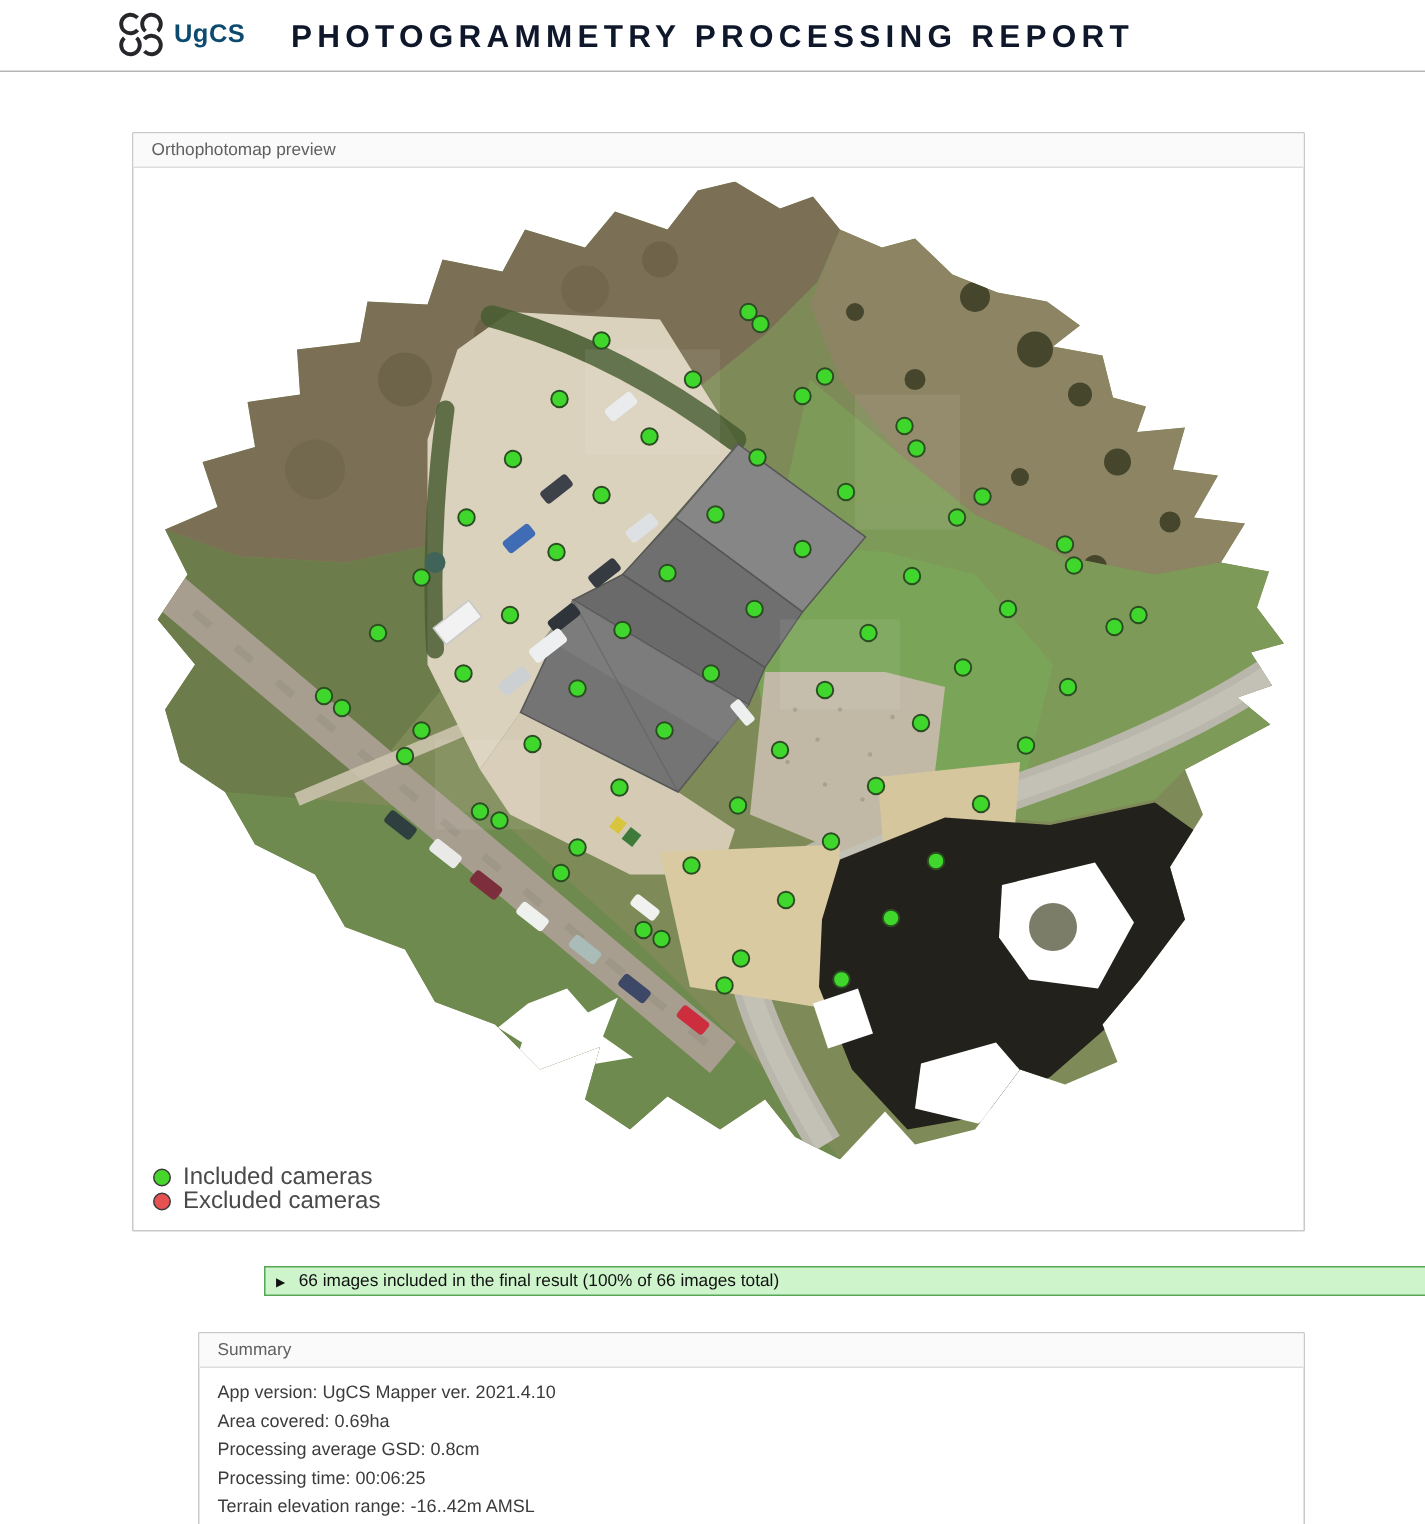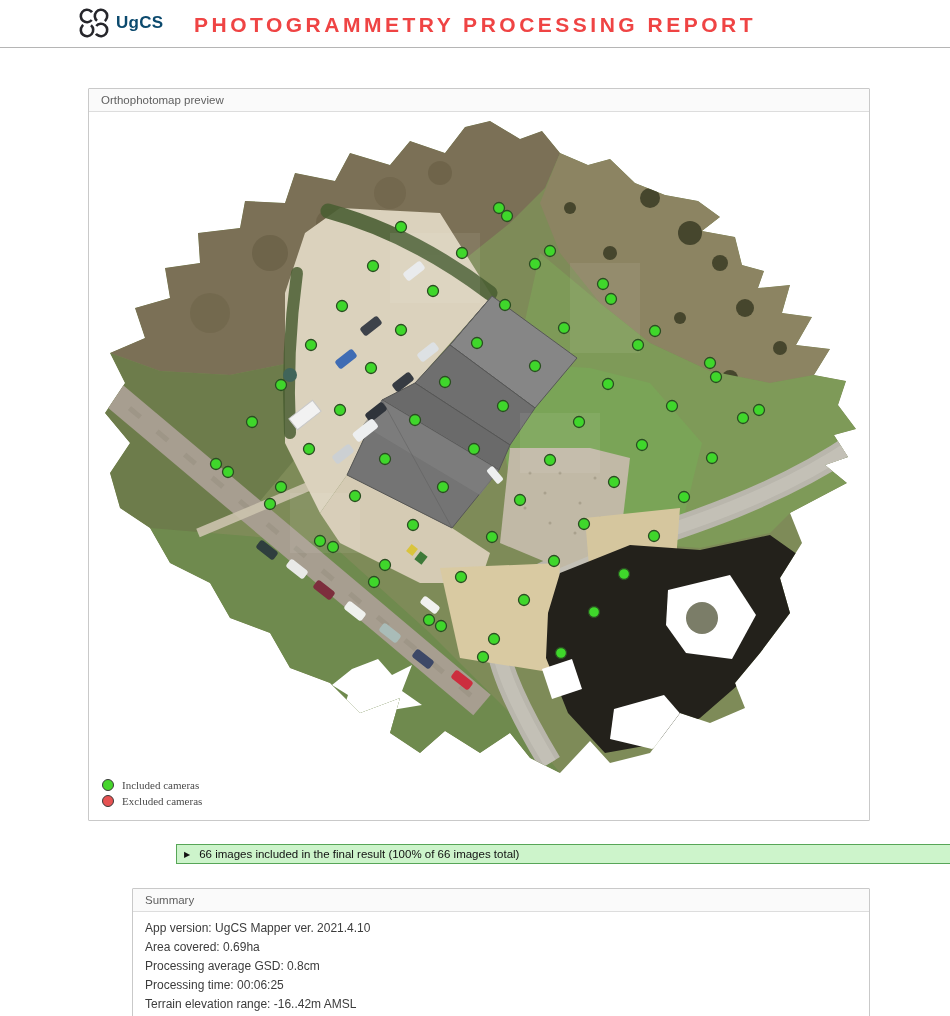--- a/index.html
+++ b/index.html
@@ -3,36 +3,36 @@
 <meta charset="utf-8">
 <style>
   html,body{margin:0;padding:0;background:#fff;}
   body{font-family:"Liberation Sans", sans-serif; color:#333; width:950px;}
 
   
   .report-header{position:relative; height:47px; border-bottom:1px solid #b5b5b5;}
   .logo{position:absolute; left:78px; top:7px; display:flex; align-items:center; gap:4px;}
   .logo-text{font-size:17px; font-weight:700; color:#0c4a6e; letter-spacing:.3px;}
   .page-title{position:absolute; left:0; right:0; top:13px; text-align:center;
-    font-size:21px; font-weight:700; letter-spacing:3.5px; color:#ef4444; white-space:nowrap;}
+    font-size:21px; font-weight:700; letter-spacing:3.5px; color:#0f172a; white-space:nowrap;}
 
   
   .main{width:782px; margin-left:88px;}
   .panel{border:1px solid #c9c9c9; border-radius:1px; margin-top:40px; background:#fff;}
   .panel-header{background:#fafafa; border-bottom:1px solid #ddd; padding:5px 12px;
     font-size:11.5px; color:#606060;}
   .panel-body{padding:0;}
 
   .ortho-wrap{padding:1px;}
   .ortho-svg{display:block;}
 
   .legend{padding:2px 0 10px 12px;}
   .legend-item{display:flex; align-items:center; gap:8px; height:16px;}
   .legend-dot{width:10px; height:10px; border-radius:50%; border:1px solid #3a3a3a; flex:0 0 auto;}
-  .legend-label{font-size:11px; color:#4a4a4a;font-family:Liberation Serif, serif;}
+  .legend-label{font-size:16px; color:#4a4a4a;}
 
   
   .banner{width:766px; margin:23px 0 0 88px; border:1px solid #57a657; background:#cdf4cb;
     padding:3px 7px; font-size:11.5px; color:#111; display:flex; align-items:center; gap:9px; cursor:pointer;}
   .banner .arrow{font-size:8px; color:#111;}
 
   
   .summary-panel{margin-top:24px; margin-bottom:14px;margin-left:44px;}
   .summary-body{padding:7px 12px 9px 12px;}
   .summary-row{font-size:12px; color:#3c3c3c; line-height:19px;}

